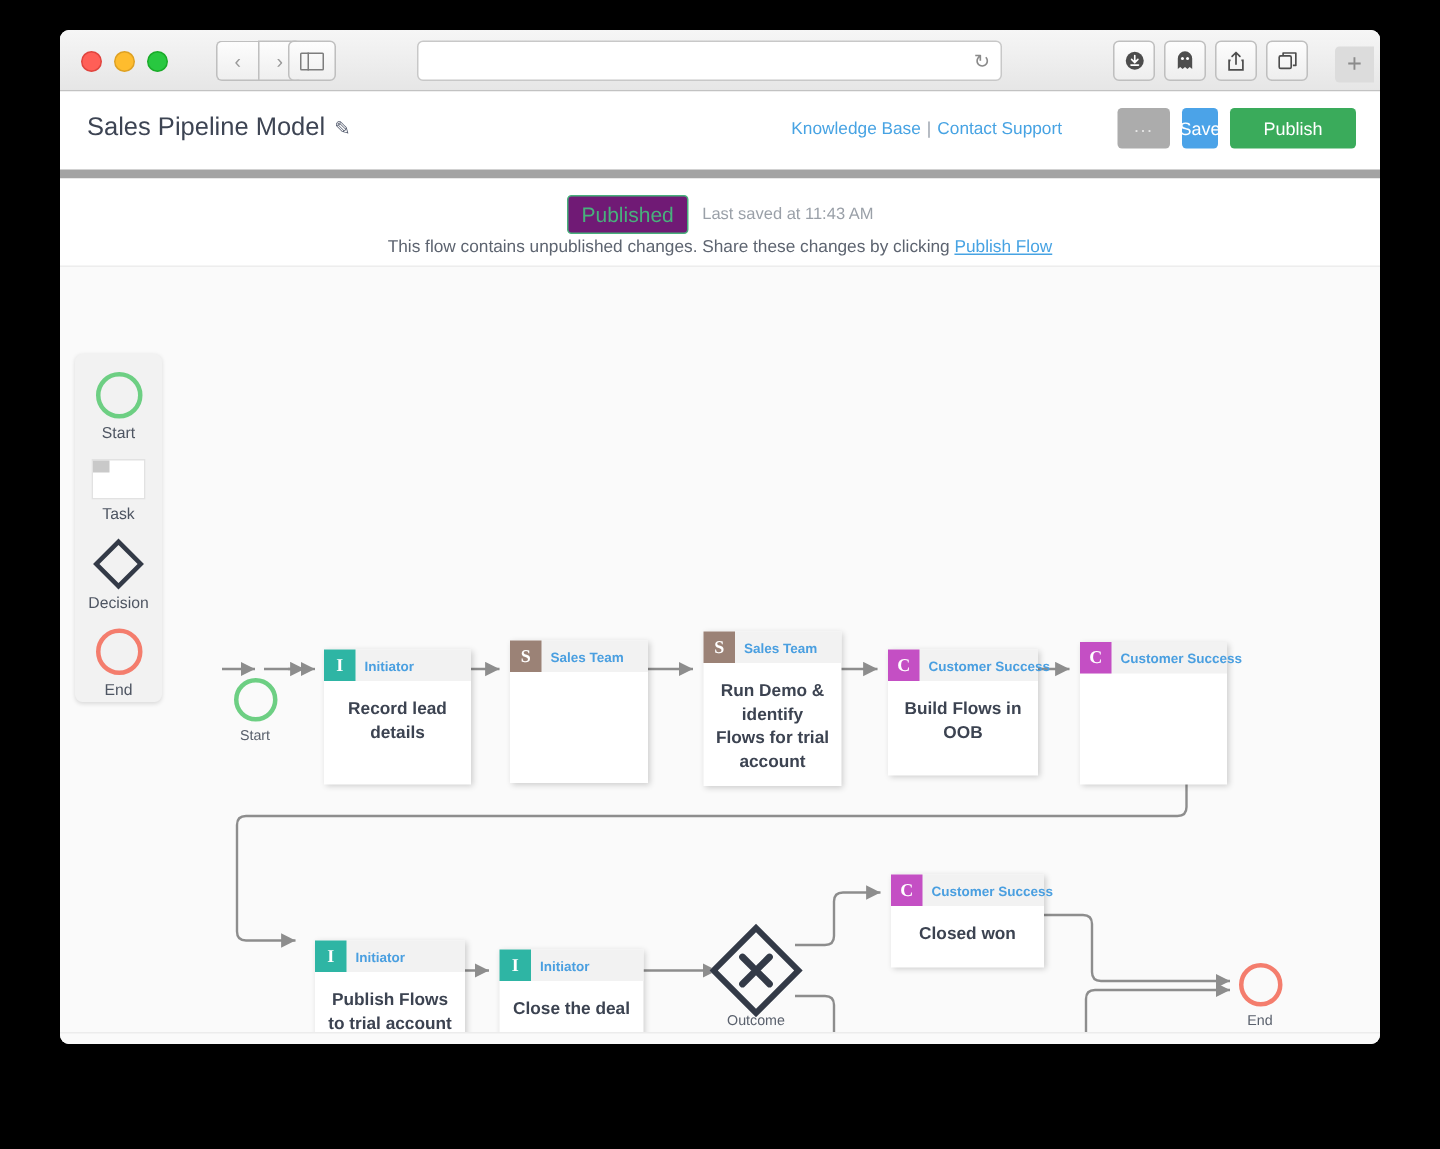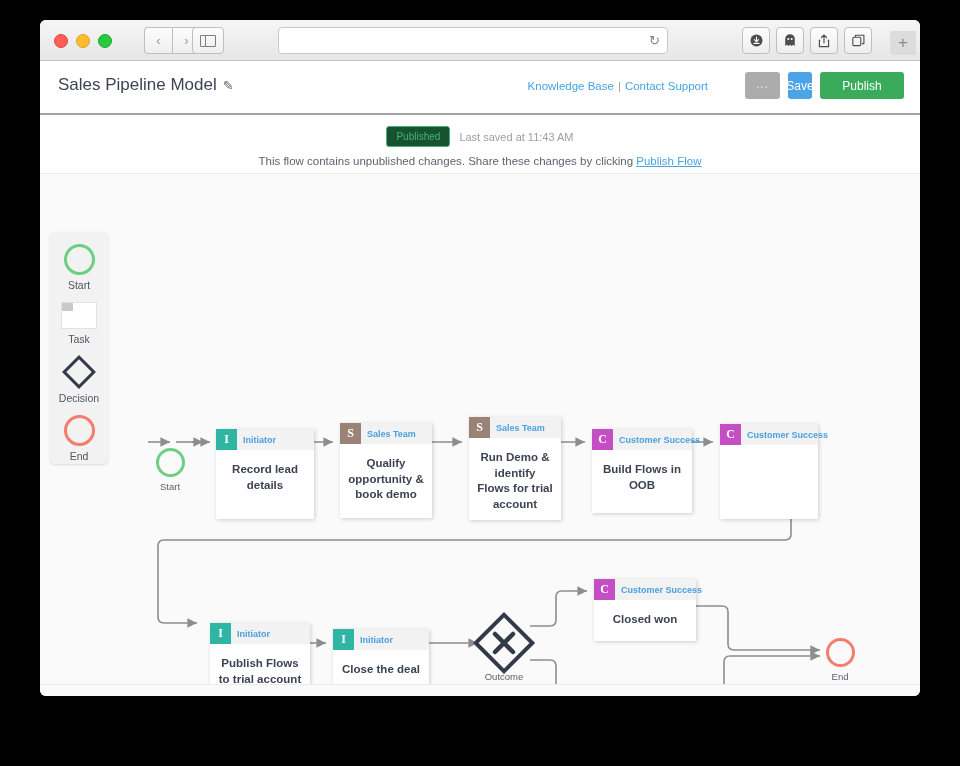--- a/index.html
+++ b/index.html
@@ -61,36 +61,36 @@
   .tbtn{
     width:26px;height:25px;background:linear-gradient(#fdfdfd,#eeeeee);
     border:1px solid #bfbfbf;border-radius:4px;
     display:flex;align-items:center;justify-content:center;color:#4d4d4d;
   }
   .plusbtn{position:absolute;right:4px;top:11px;width:26px;height:24px;
     background:#dcdcdc;border-radius:3px 0 0 3px;display:flex;align-items:center;justify-content:center;
     color:#8b8b8b;font-size:17px;}
 
   
-  .apphdr{position:relative;height:52px;background:#fff;border-bottom:2px solid #a3a3a3;}
+  .apphdr{position:relative;height:52px;background:#fff;border-bottom:6px solid #a3a3a3;}
   .apptitle{position:absolute;left:18px;top:14px;font-size:17px;color:#3d4453;font-weight:400;}
   .pencil{display:inline-block;margin-left:6px;transform:rotate(0deg);font-size:13px;color:#596072;}
   .hdrlinks{position:absolute;right:212px;top:19px;font-size:11.5px;color:#47a3e3;white-space:nowrap;}
   .hdrlinks .sep{color:#9aa2ad;margin:0 4px;}
   .hdrbtns{position:absolute;right:16px;top:11px;display:flex;gap:8px;align-items:center;}
   .btn{border:none;border-radius:3px;color:#fff;font-size:12px;height:27px;
        display:flex;align-items:center;justify-content:center;font-family:inherit;cursor:pointer;}
   .btn-more{background:#acacac;width:35px;color:#e7e7e7;letter-spacing:1px;padding-bottom:5px;}
   .btn-save{background:#4ba3e8;width:24px;}
   .btn-publish{background:#3aab5b;width:84px;}
 
   
   .statusarea{position:relative;height:58px;background:#fff;}
   .statrow{position:absolute;left:0;right:0;top:11px;display:flex;justify-content:center;align-items:center;}
-  .pubbadge{border:1px solid #48b07c;color:#48b07c;border-radius:3px;font-size:10px;padding:4px 9px;background:#14532d;}
+  .pubbadge{border:1px solid #48b07c;color:#48b07c;border-radius:3px;font-size:14px;padding:4px 9px;background:#701a75;}
   .lastsaved{font-size:11px;color:#9aa0a8;margin-left:9px;}
   .unpub{position:absolute;left:0;right:0;top:40px;text-align:center;font-size:11.5px;color:#5d6470;}
   .unpub a{color:#47a3e3;text-decoration:underline;}
 
   
   .canvas{position:relative;height:510px;background:#fafafa;border-top:1px solid #ededed;overflow:hidden;}
   .palette{
     position:absolute;left:10px;top:58px;width:58px;height:232px;
     background:#f2f2f2;border-radius:5px;box-shadow:0 1px 3px rgba(0,0,0,.13);
     display:flex;flex-direction:column;align-items:center;padding-top:12px;box-sizing:border-box;
@@ -285,21 +285,20 @@
                 <div class="avt" style="background: rgb(46, 181, 164);">I</div>
                 <div class="role">Initiator</div>
               </div>
               <div class="nbody">Record lead details</div>
             </div>
             <div class="node" style="left: 300px; top: 249px; width: 92px; height: 95px;">
               <div class="nhdr">
                 <div class="avt" style="background: rgb(155, 130, 118);">S</div>
                 <div class="role">Sales Team</div>
               </div>
-              <div class="nbody">Qualify opportunity &amp; book demo</div>
             </div>
             <div class="node" style="left: 429px; top: 243px; width: 92px; height: 103px;">
               <div class="nhdr">
                 <div class="avt" style="background: rgb(155, 130, 118);">S</div>
                 <div class="role">Sales Team</div>
               </div>
               <div class="nbody">Run Demo &amp; identify Flows for trial account</div>
             </div>
             <div class="node" style="left: 552px; top: 255px; width: 100px; height: 84px;">
               <div class="nhdr">

